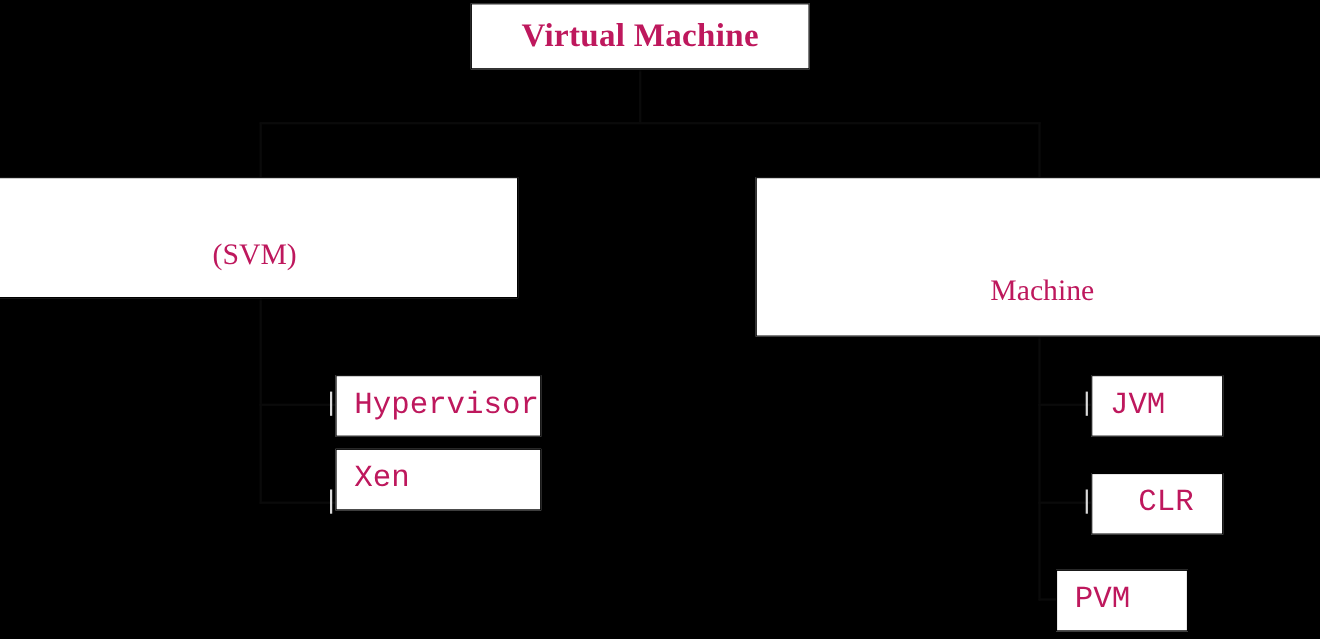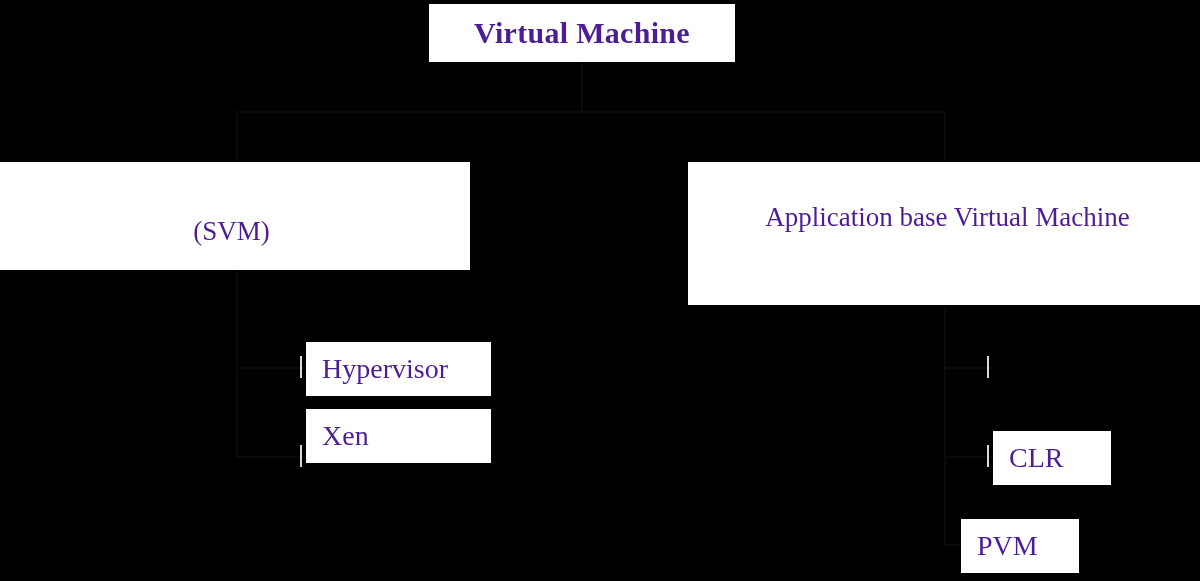--- a/index.html
+++ b/index.html
@@ -11,21 +11,21 @@
     position: relative;
     width: 1200px;
     height: 581px;
     background: #000000;
     overflow: hidden;
     font-family: "Liberation Serif", "DejaVu Serif", serif;
   }
   .node {
     position: absolute;
     background: #ffffff;
-    color: #4c1d95;
+    color: #be185d;
     box-sizing: border-box;
     border: 1px solid #000000;
     box-shadow: 2px 2px 0 rgba(0,0,0,0.55);
     display: flex;
     align-items: center;
     justify-content: center;
     text-align: center;
     line-height: 1.18;
   }
   .node-root {
@@ -35,20 +35,21 @@
   }
   .node-branch {
     font-size: 27px;
     padding: 0 8px;
   }
   .node-leaf {
     font-size: 28px;
     justify-content: flex-start;
     padding-left: 16px;
     text-align: left;
+    font-family: Liberation Mono, monospace;
   }
   .connector {
     position: absolute;
     background: #0a0a0a;
   }
   .connector-tick {
     position: absolute;
     background: #ffffff;
     opacity: 0.85;
   }
@@ -91,35 +92,39 @@
 
   <div class="node node-branch" style="left:-8px; top:161px; width:479px; height:110px;">
     <span class="node-text">
       <br>
       <span>(SVM)</span>
     </span>
   </div>
 
   <div class="node node-branch" style="left:687px; top:161px; width:521px; height:145px;">
     <span class="node-text">
-      <span>Application base Virtual Machine</span><br>
       <br>
+      <br>
+      <span>Machine</span>
     </span>
   </div>
 
   <div class="node node-leaf" style="left:305px; top:341px; width:187px; height:56px;">
     <span class="node-text">Hypervisor</span>
   </div>
 
   <div class="node node-leaf" style="left:305px; top:408px; width:187px; height:56px;">
     <span class="node-text">Xen</span>
   </div>
 
+  <div class="node node-leaf" style="left:992px; top:341px; width:120px; height:56px;">
+    <span class="node-text">JVM</span>
+  </div>
 
-  <div class="node node-leaf" style="left:992px; top:430px; width:120px; height:56px;">
+  <div class="node node-leaf" style="left:992px; top:430px; width:120px; height:56px;text-align:center;">
     <span class="node-text">CLR</span>
   </div>
 
   <div class="node node-leaf" style="left:960px; top:518px; width:120px; height:56px;">
     <span class="node-text">PVM</span>
   </div>
 
 </div>
 
 </body></html>

